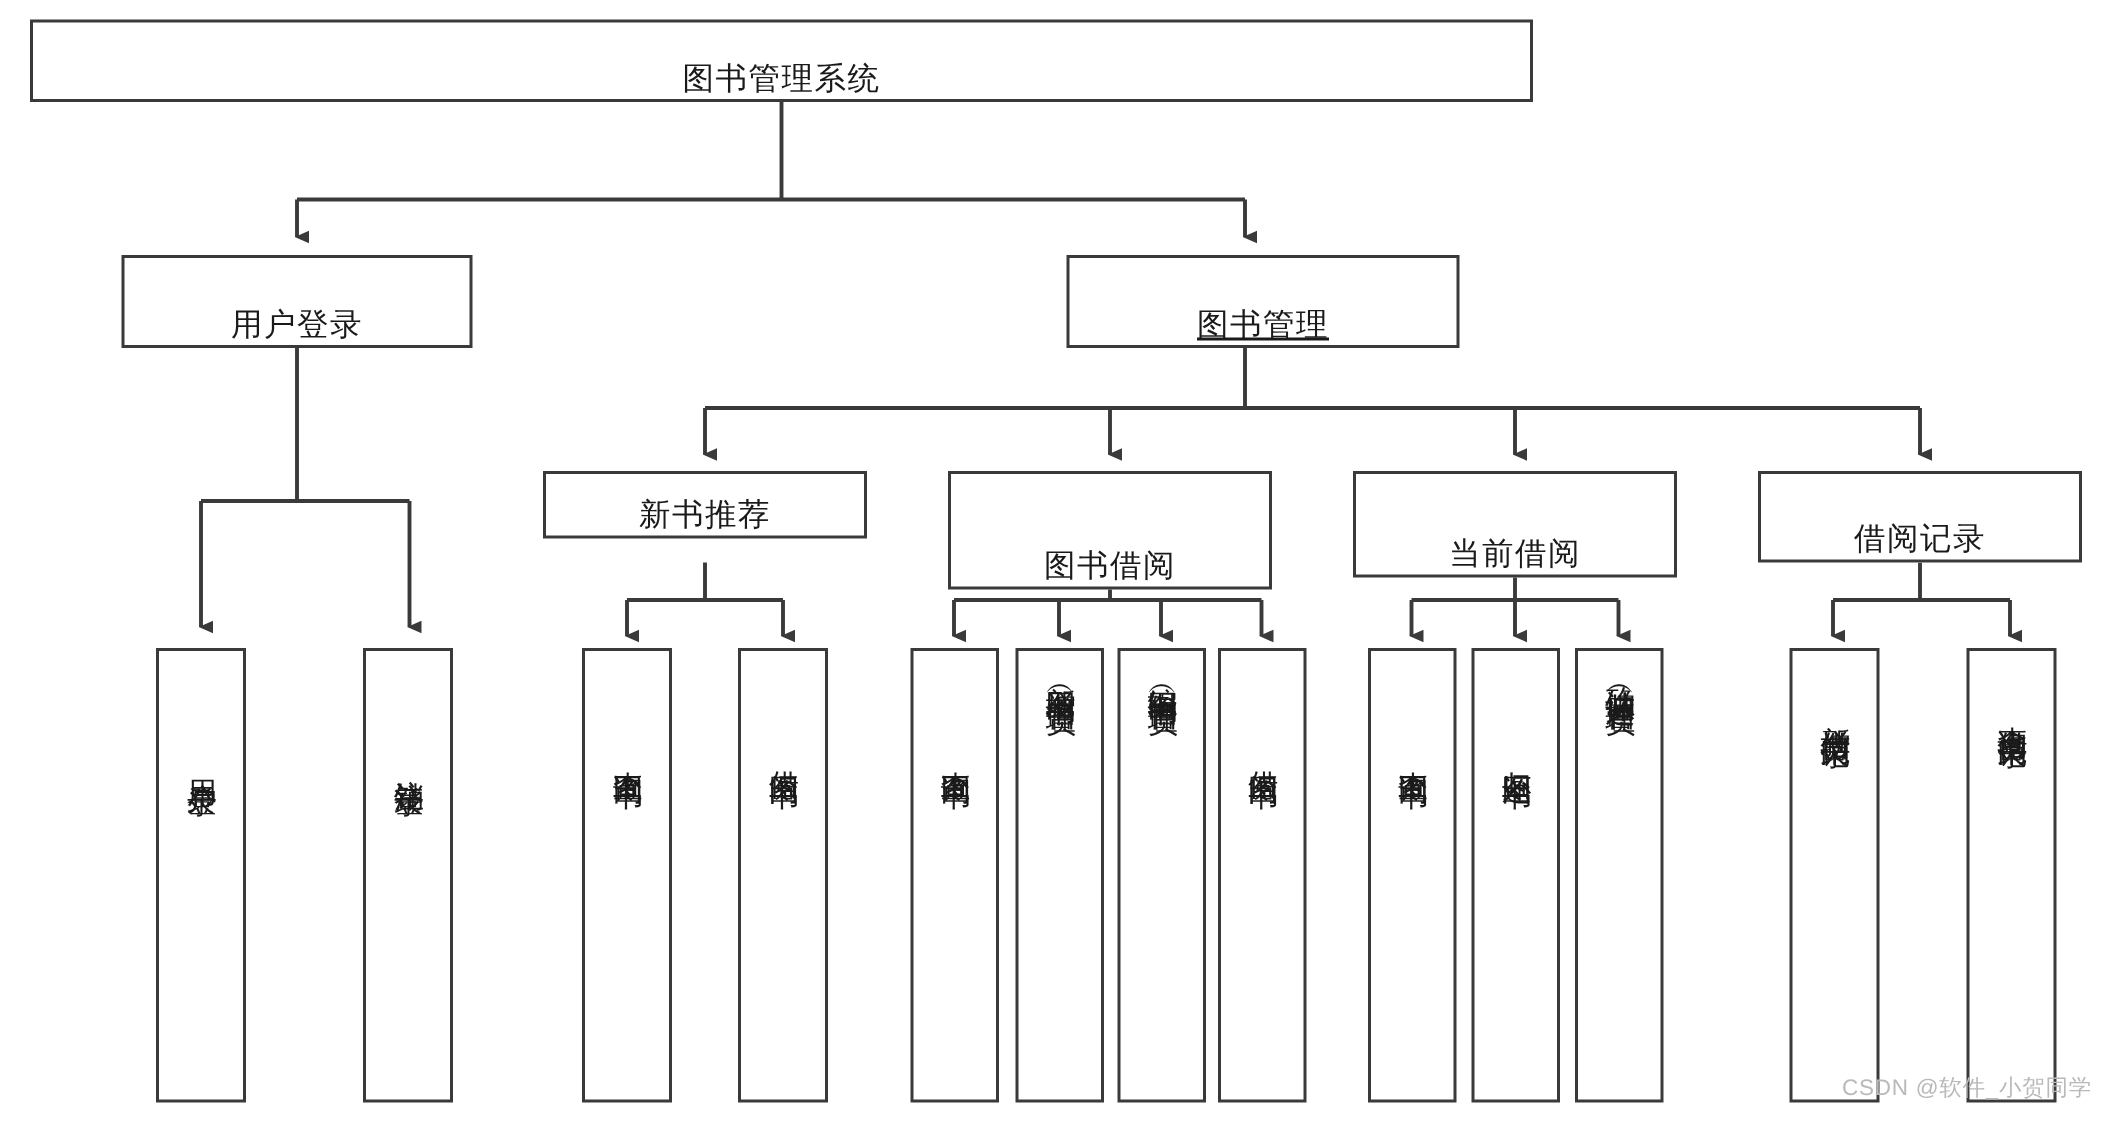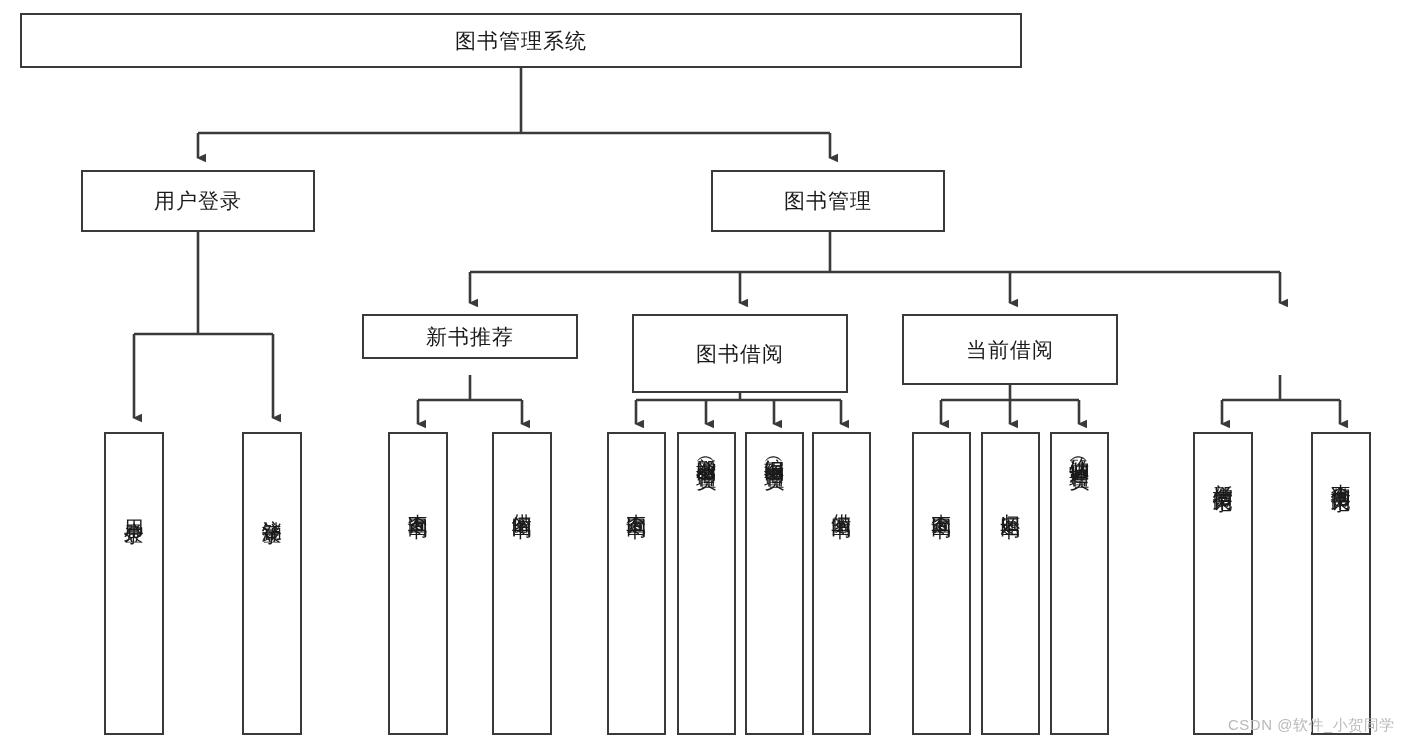--- a/index.html
+++ b/index.html
@@ -24,21 +24,21 @@
     width: 1405px;
     height: 747px;
     pointer-events: none;
   }
   .node {
     position: absolute;
     box-sizing: border-box;
     border: 2px solid #3a3a3a;
     background: #ffffff;
     display: flex;
-    align-items: center;
+    align-items: flex-end;
     justify-content: center;
     color: #1a1a1a;
   }
   .node.h {
     font-size: 21px;
     letter-spacing: 1px;
   }
   .node.v {
     align-items: flex-start;
     padding-top: 14px;
@@ -115,32 +115,35 @@
     </g>
   </svg>
 
   <div class="node h" style="left:20px; top:13px; width:1002px; height:55px;">
     <span>图书管理系统</span>
   </div>
 
   <div class="node h" style="left:81px; top:170px; width:234px; height:62px;">
     <span>用户登录</span>
   </div>
-  <div class="node h" style="left:711px; top:170px; width:234px; height:62px;">
+  <div class="node h" style="left:711px; top:170px; width:262px; height:62px;text-decoration:underline;">
     <span>图书管理</span>
   </div>
 
   <div class="node h" style="left:362px; top:314px; width:216px; height:45px;">
     <span>新书推荐</span>
   </div>
   <div class="node h" style="left:632px; top:314px; width:216px; height:79px;">
     <span>图书借阅</span>
   </div>
   <div class="node h" style="left:902px; top:314px; width:216px; height:71px;">
     <span>当前借阅</span>
+  </div>
+  <div class="node h" style="left:1172px; top:314px; width:216px; height:61px;">
+    <span>借阅记录</span>
   </div>
 
   <div class="node v" style="left:104px; top:432px; width:60px; height:303px; padding-top:70px;">
     <span class="vlabel">用户登录</span>
   </div>
   <div class="node v" style="left:242px; top:432px; width:60px; height:303px; padding-top:70px;">
     <span class="vlabel">注销登录</span>
   </div>
 
   <div class="node v" style="left:388px; top:432px; width:60px; height:303px; padding-top:64px;">

